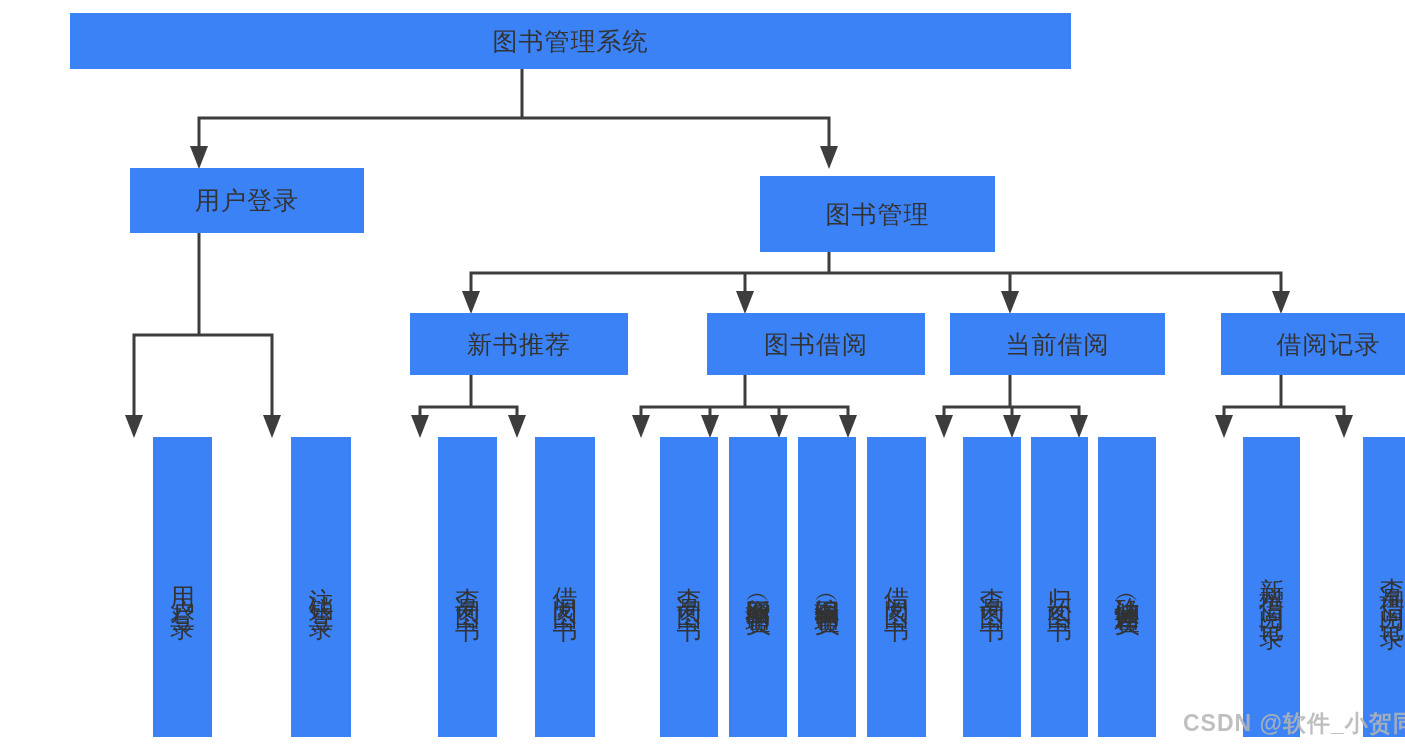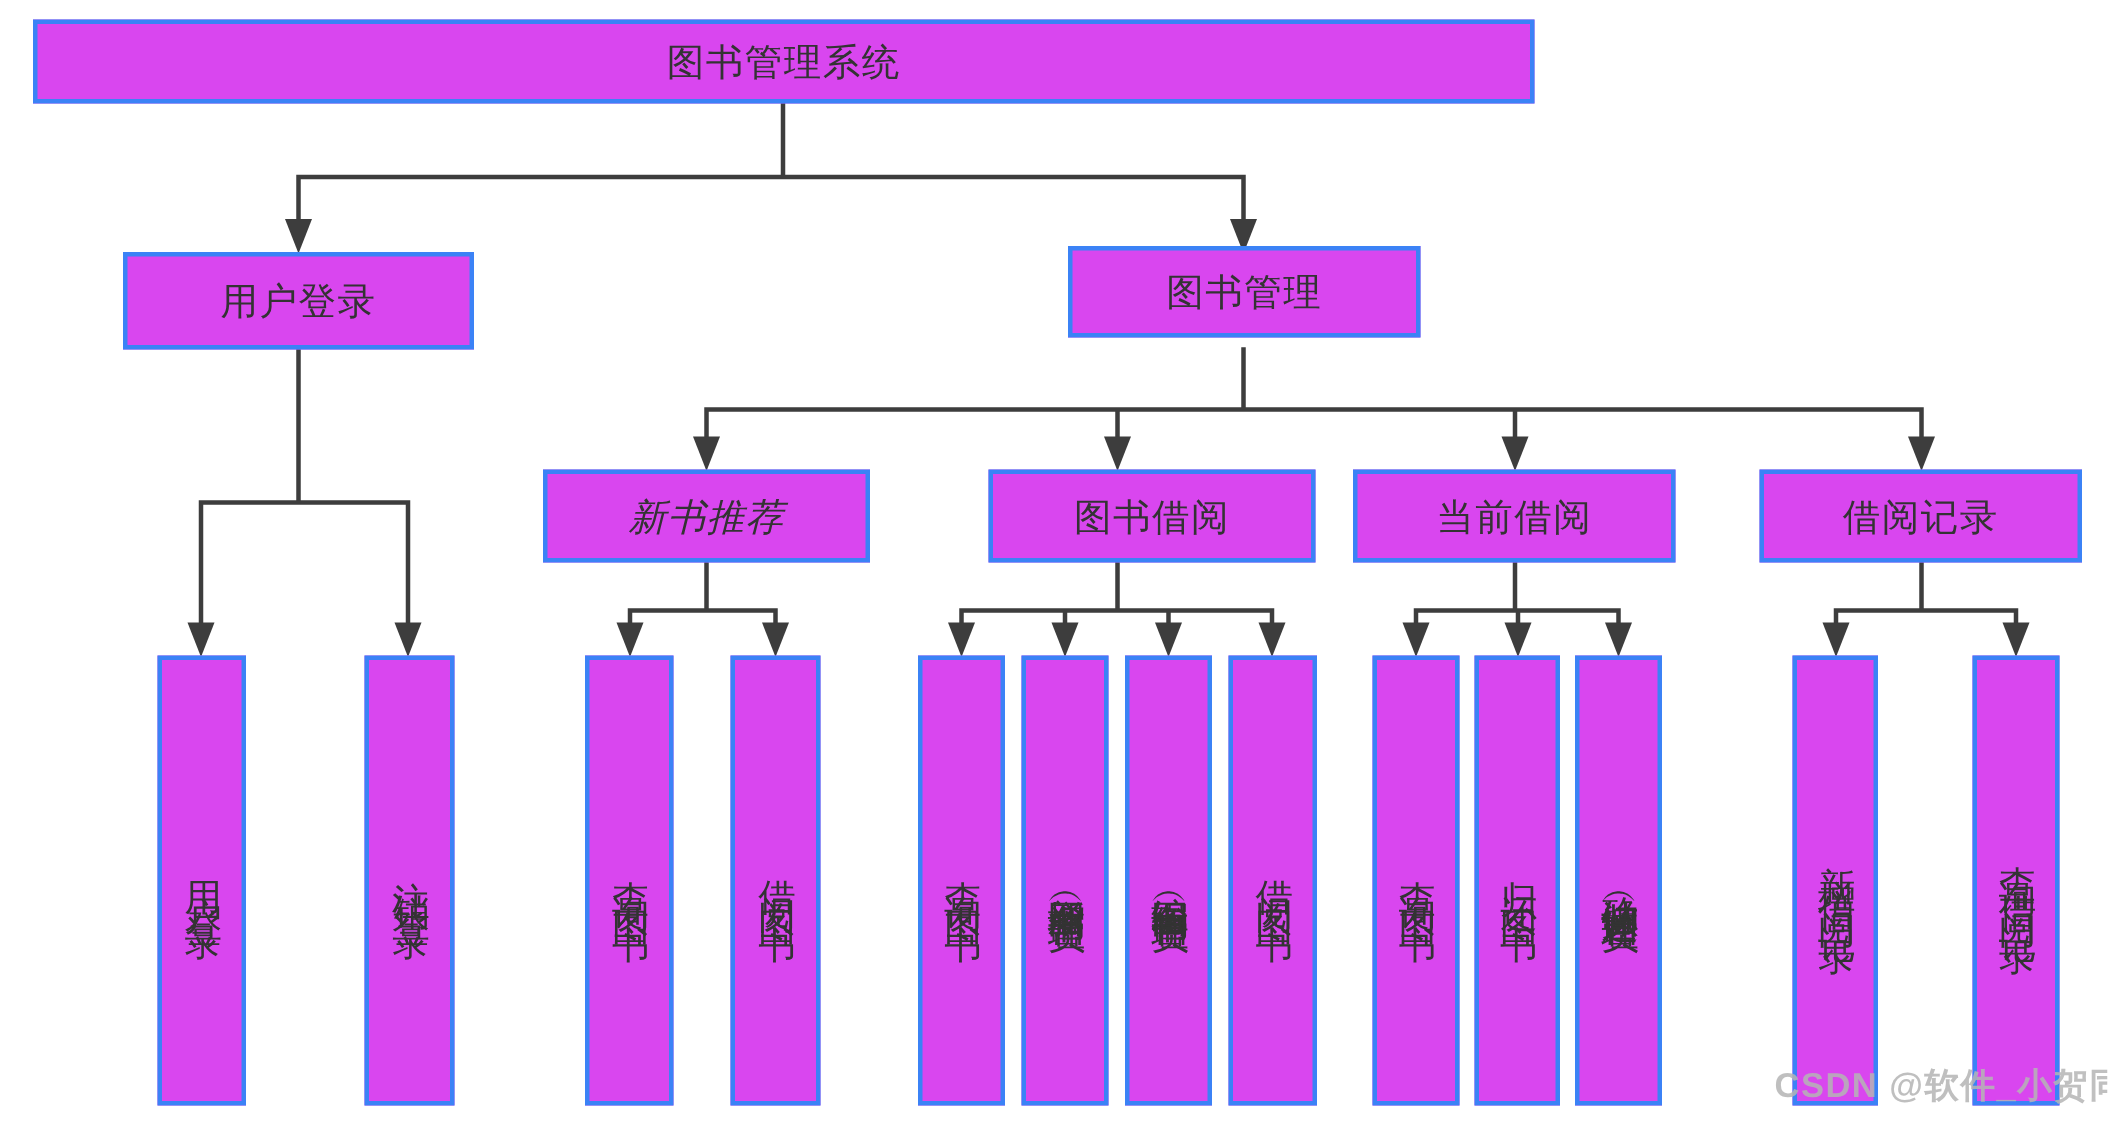--- a/index.html
+++ b/index.html
@@ -8,29 +8,30 @@
     width: 1405px;
     height: 747px;
     background: #ffffff;
     font-family: "Liberation Sans", "DejaVu Sans", sans-serif;
     overflow: hidden;
   }
   #wires { position: absolute; left: 0; top: 0; z-index: 1; }
   .box {
     position: absolute;
     box-sizing: border-box;
-    border: 3px solid #3b82f6;
-    background: #d946ef;
+    border: 6px solid #3b82f6;
+    background: #3b82f6;
     display: flex;
     align-items: center;
     justify-content: center;
     color: #333333;
     font-size: 25px;
     z-index: 2;
     letter-spacing: 1px;
+    margin-left: 48px;
   }
   .vbox { top: 437px; height: 300px; }
   .vbox span {
     writing-mode: vertical-rl;
     text-orientation: mixed;
     letter-spacing: 10px;
     line-height: 1;
   }
   .vbox.long span { letter-spacing: 2px; }
   #watermark {
@@ -79,23 +80,23 @@
       <polygon points="1003,415 1021,415 1012,438"></polygon>
       <polygon points="1070,415 1088,415 1079,438"></polygon>
       <polygon points="1215,415 1233,415 1224,438"></polygon>
       <polygon points="1335,415 1353,415 1344,438"></polygon>
     </g>
   </svg>
 
   <div class="box" style="left:22px; top:13px; width:1001px; height:56px;">图书管理系统</div>
 
   <div class="box" style="left:82px; top:168px; width:234px; height:65px;">用户登录</div>
-  <div class="box" style="left:712px; top:164px; width:235px; height:61px;">图书管理</div>
+  <div class="box" style="left:712px; top:176px; width:235px; height:76px;">图书管理</div>
 
-  <div class="box" style="left:362px; top:313px; width:218px; height:62px;font-style:italic;">新书推荐</div>
+  <div class="box" style="left:362px; top:313px; width:218px; height:62px;">新书推荐</div>
   <div class="box" style="left:659px; top:313px; width:218px; height:62px;">图书借阅</div>
   <div class="box" style="left:902px; top:313px; width:215px; height:62px;">当前借阅</div>
   <div class="box" style="left:1173px; top:313px; width:215px; height:62px;">借阅记录</div>
 
   <div class="box vbox" style="left:105px; width:59px;">
     <span>用户登录</span>
   </div>
   <div class="box vbox" style="left:243px; width:60px;">
     <span>注销登录</span>
   </div>

